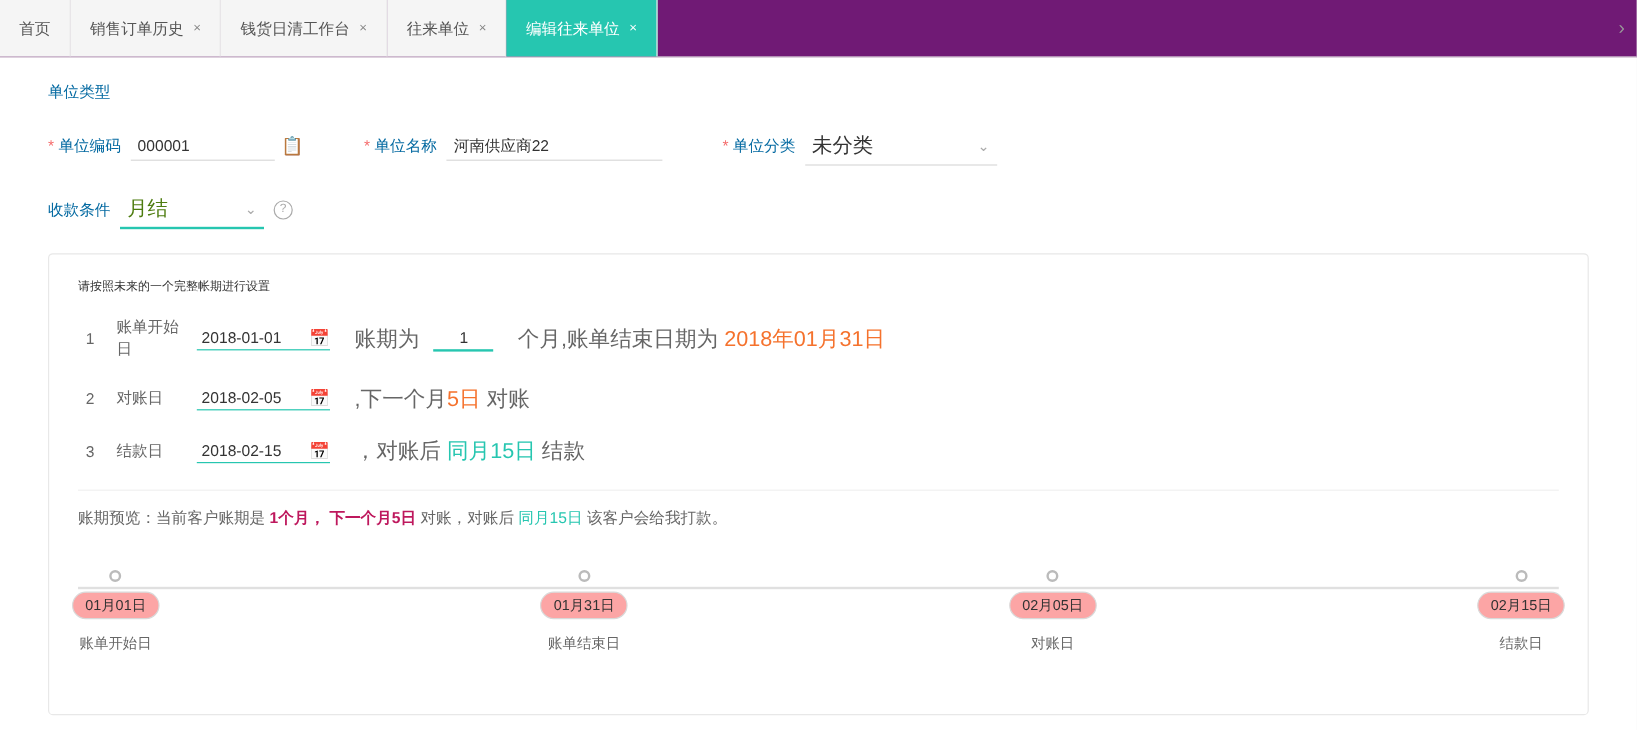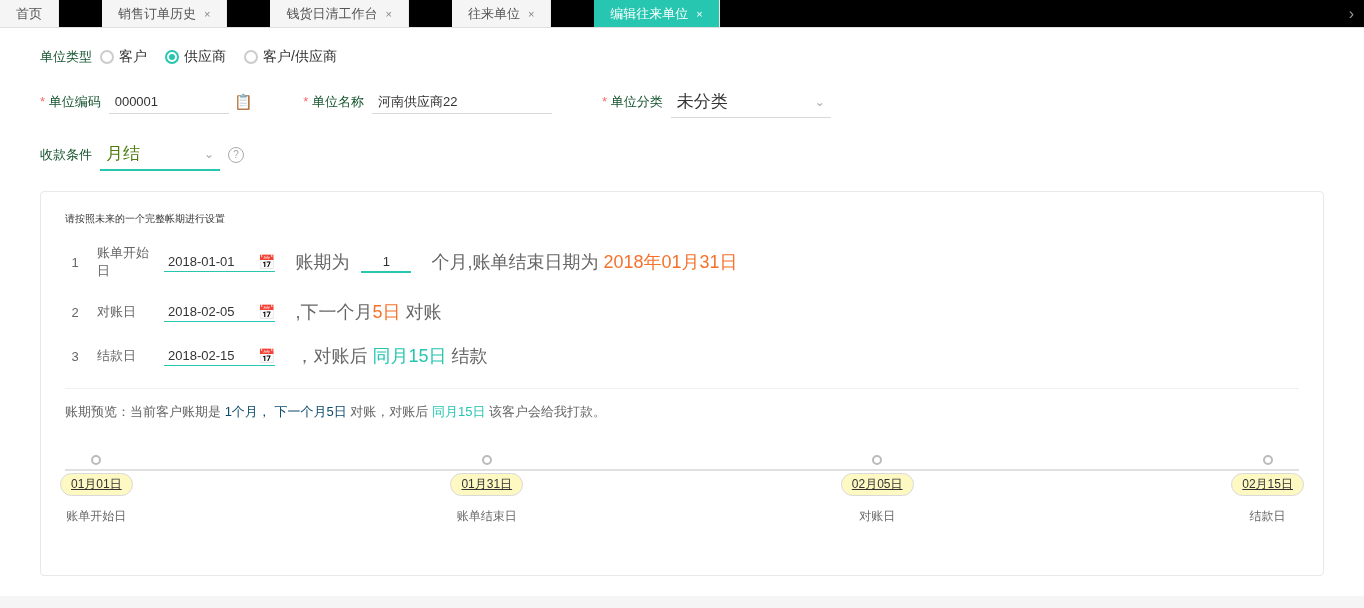--- a/index.html
+++ b/index.html
@@ -2,24 +2,23 @@
 <html><head>
   <meta charset="utf-8">
   <style>
     * { box-sizing: border-box; margin: 0; padding: 0; }
     body { font-family: 'Microsoft YaHei', '微软雅黑', sans-serif; font-size: 14px; color: #333; background: #f5f5f5; }
 
     
     .tabs-bar {
       display: flex;
       align-items: stretch;
-      background: #000000;
+      background: #701a75;
       border-bottom: 1px solid #e0e0e0;
-      height: 28px;
-      gap: 43px;
+      height: 48px;
     }
     .tab-item {
       display: flex;
       align-items: center;
       padding: 0 16px;
       cursor: pointer;
       font-size: 13px;
       color: #555;
       border-right: 1px solid #e8e8e8;
       white-space: nowrap;
@@ -55,21 +54,21 @@
 
     
     .form-row {
       display: flex;
       align-items: center;
       margin-bottom: 20px;
       gap: 0;
     }
     .form-label {
       font-size: 13px;
-      color: #14532d;
+      color: #0369a1;
       margin-right: 8px;
       white-space: nowrap;
     }
     .form-label.required::before {
       content: '* ';
       color: #f56c6c;
     }
 
     
     .radio-group {
@@ -233,21 +232,21 @@
     }
 
     
     .preview-text {
       font-size: 13px;
       color: #666;
       margin-top: 4px;
       padding: 14px 0 10px;
       border-top: 1px solid #f0f0f0;
     }
-    .preview-text .orange { color: #0c4a6e; font-weight: 400; }
+    .preview-text .orange { color: #be185d; font-weight: 700; }
     .preview-text .teal { color: #26c6b0; font-weight: 500; }
 
     
     .timeline-wrap {
       margin-top: 24px;
       position: relative;
       padding: 0 0 30px;
     }
     .timeline-line {
       position: absolute;
@@ -275,26 +274,25 @@
       height: 10px;
       border-radius: 50%;
       border: 2px solid #bbb;
       background: #fff;
       position: relative;
       z-index: 2;
     }
     .timeline-label-date {
       font-size: 12px;
       color: #333;
-      background: #fef9c3;
+      background: #fca5a5;
       border: 1px solid #d9d9d9;
       border-radius: 12px;
       padding: 2px 10px;
       white-space: nowrap;
-      text-decoration: underline;
     }
     .timeline-label-name {
       font-size: 12px;
       color: #666;
       margin-top: 4px;
     }
     .timeline-node-left {
       margin-left: -5px;
     }
     .timeline-node-right {
@@ -324,34 +322,20 @@
     <span>编辑往来单位</span>
     <span class="tab-close">×</span>
   </div>
   <div class="tabs-bar-arrow">›</div>
 </div>
 
 <div class="main-content">
 
   <div class="form-row">
     <span class="form-label">单位类型</span>
-    <div class="radio-group">
-      <div class="radio-item">
-        <div class="radio-circle"></div>
-        <span>客户</span>
-      </div>
-      <div class="radio-item">
-        <div class="radio-circle checked"></div>
-        <span>供应商</span>
-      </div>
-      <div class="radio-item">
-        <div class="radio-circle"></div>
-        <span>客户/供应商</span>
-      </div>
-    </div>
   </div>
 
   <div class="form-row">
     <div class="field-group">
       <span class="form-label required">单位编码</span>
       <div class="input-wrap">
         <input class="input-field" type="text" style="width: 120px;" value="000001">
         <span class="field-icon">📋</span>
       </div>
     </div>

